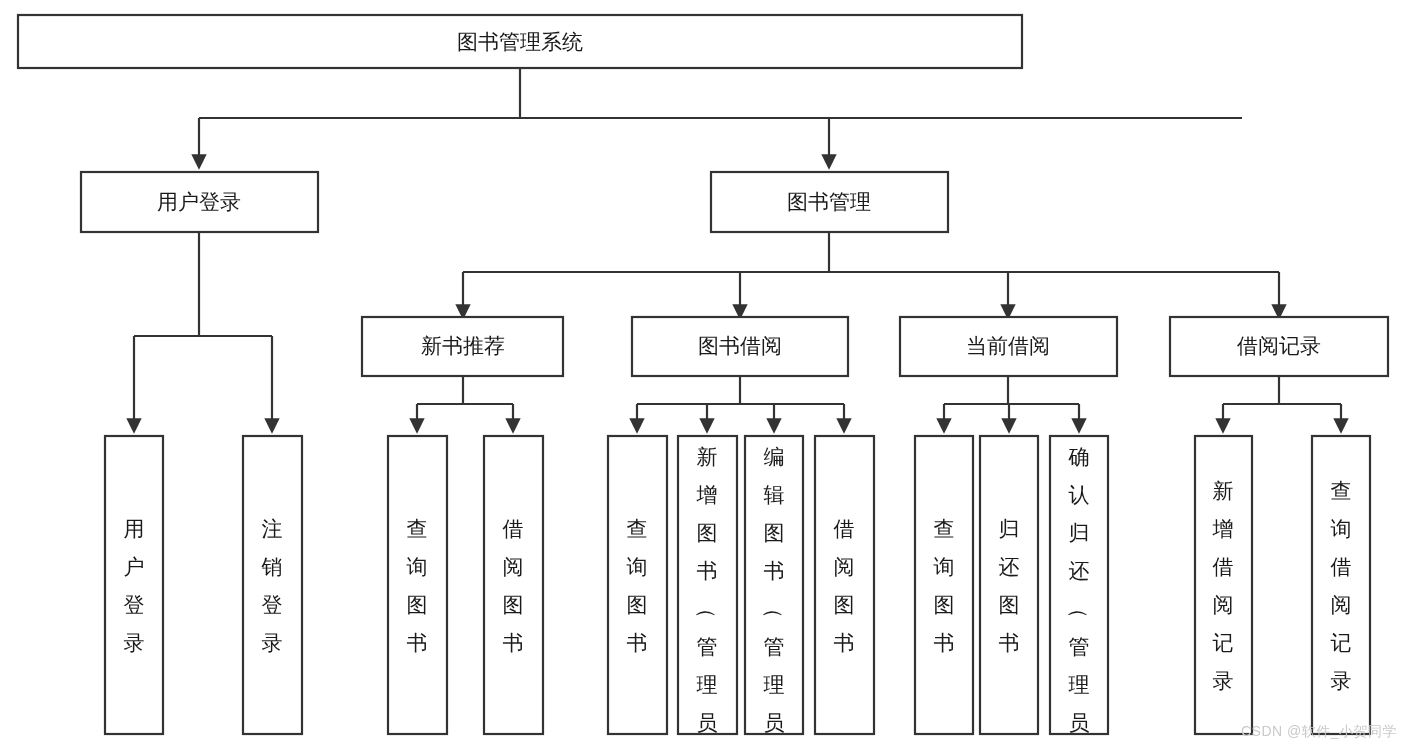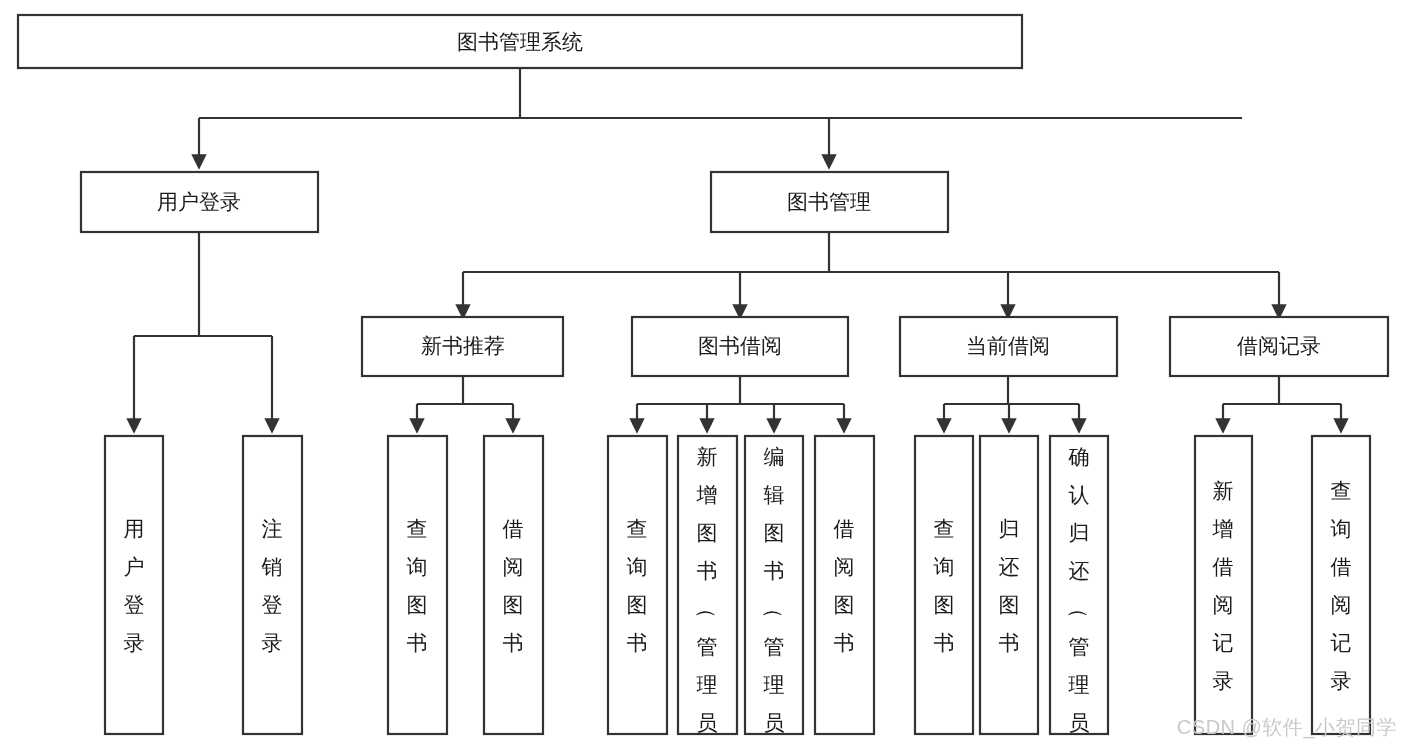--- a/index.html
+++ b/index.html
@@ -56,21 +56,21 @@
   }
   .arrow-head {
     fill: #333333;
     stroke: none;
   }
   .watermark-text {
     position: absolute;
     right: 8px;
     bottom: 6px;
     font-family: "Liberation Sans", "DejaVu Sans", sans-serif;
-    font-size: 20px;
+    font-size: 14px;
     color: #c9c9c9;
     letter-spacing: 0.5px;
     user-select: none;
     white-space: nowrap;
   }
 </style>
 </head>
 <body>
 
 <div id="diagram-root">

